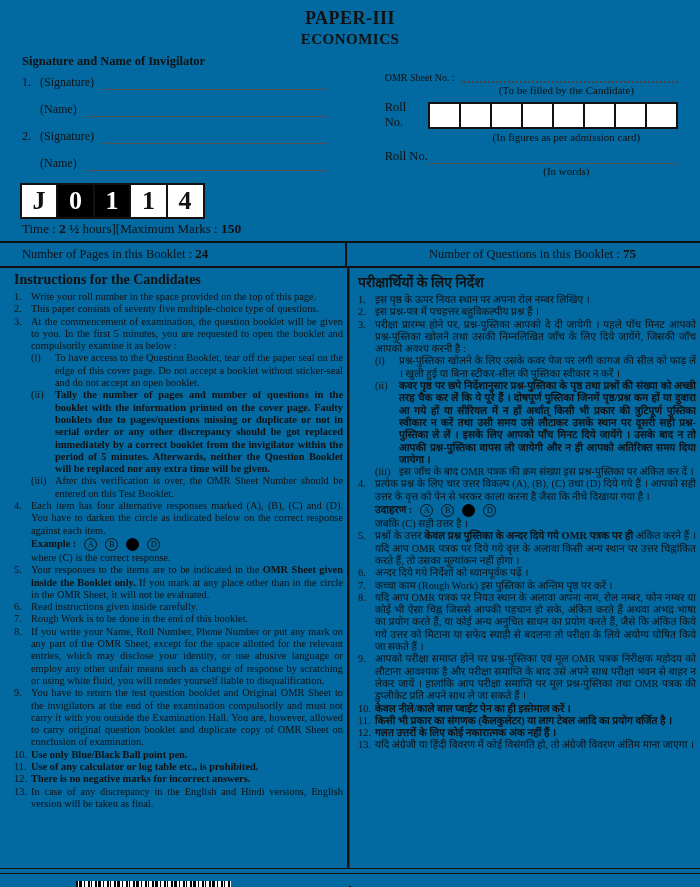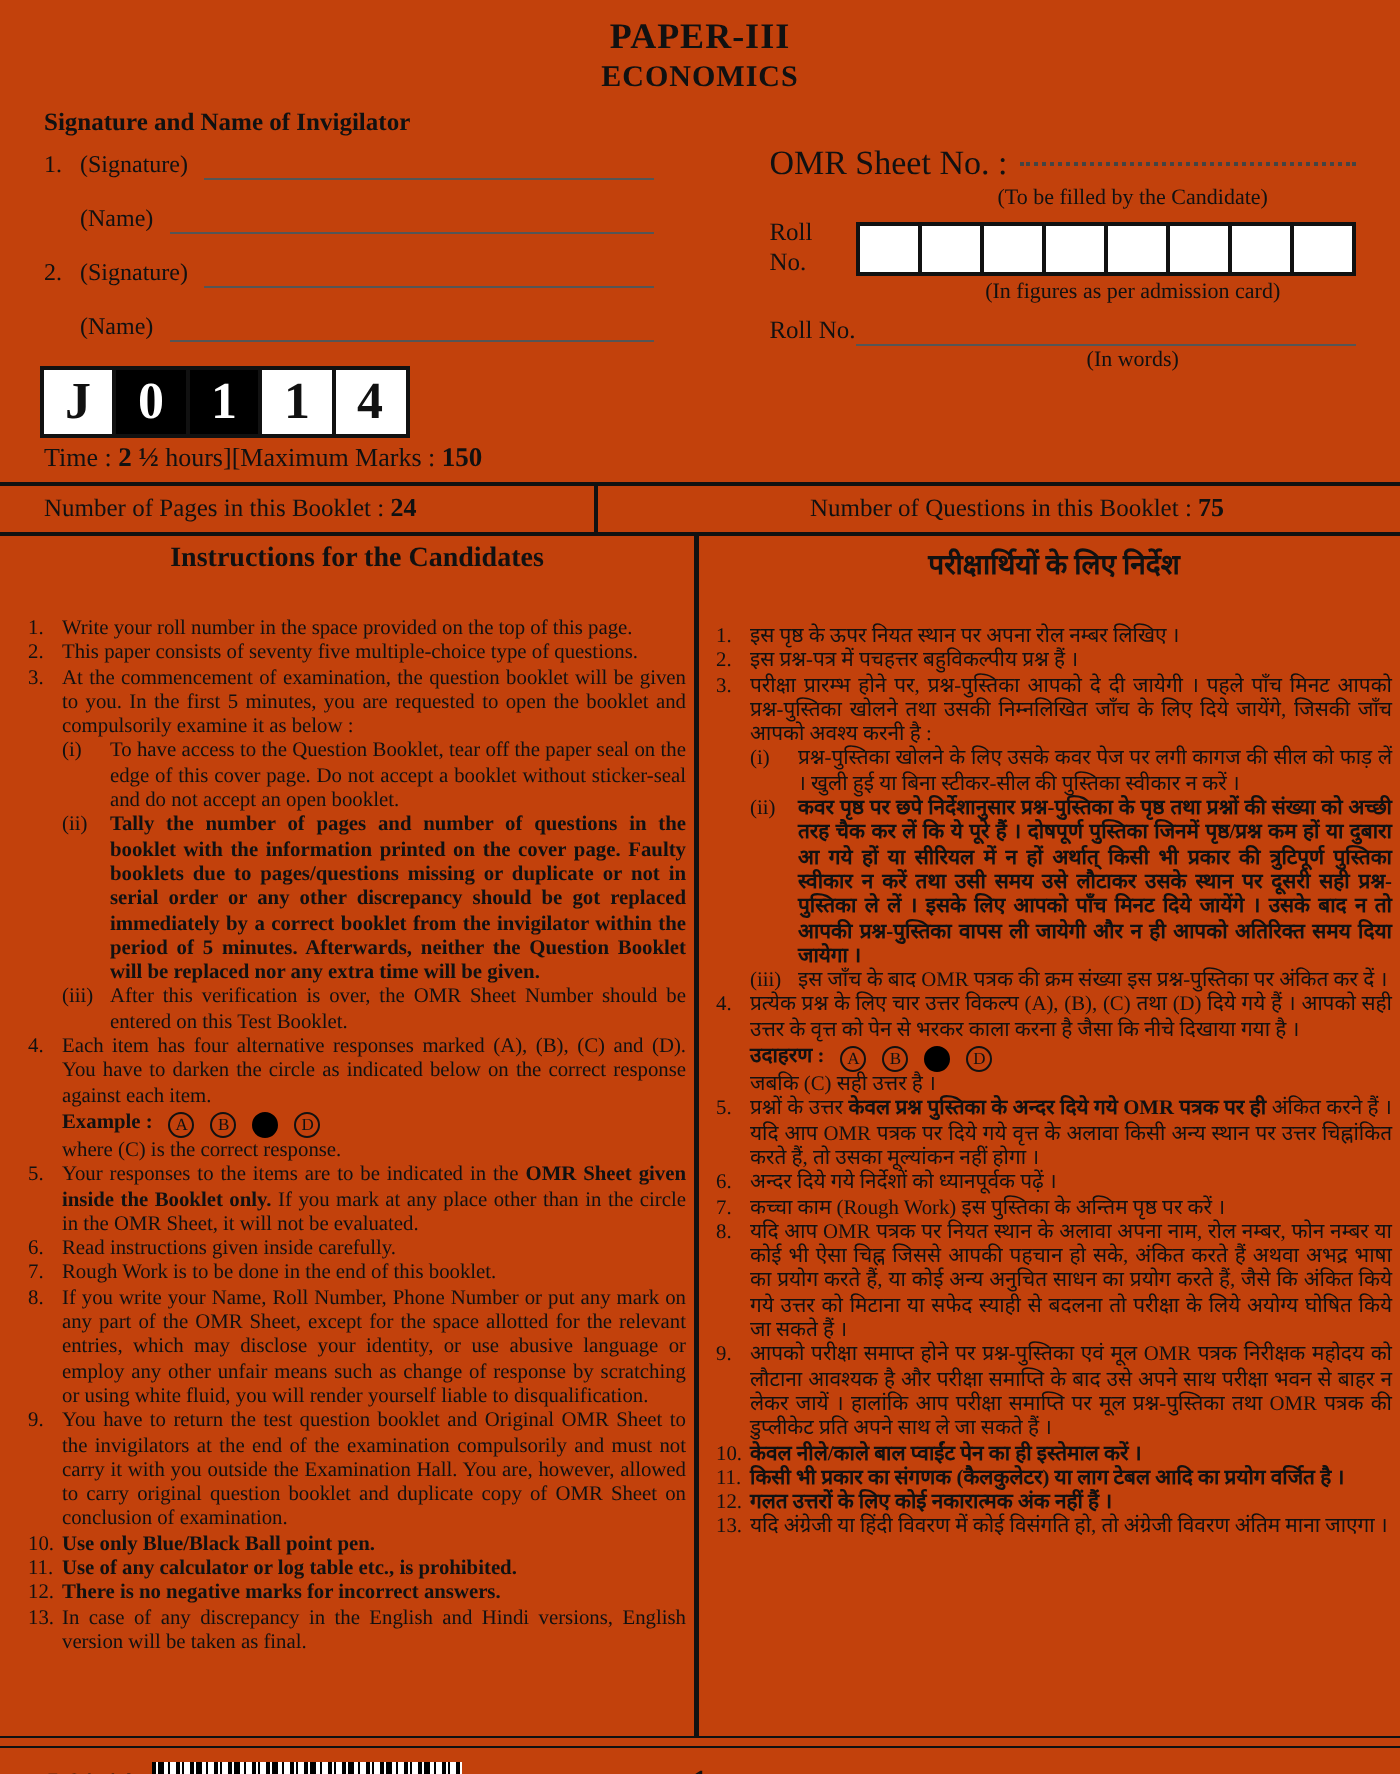--- a/index.html
+++ b/index.html
@@ -1,35 +1,35 @@
 <!DOCTYPE html>
 <html><head>
 <meta charset="utf-8">
 <style>
   * { box-sizing: border-box; margin: 0; padding: 0; }
   body { background: #e8e8e8; font-family: "Liberation Serif", "DejaVu Serif", serif; color: #111; }
-  .page { position: relative; width: 700px; height: 887px; background: #c2410c; margin: 0 auto; overflow: hidden; }
+  .page { position: relative; width: 700px; height: 887px; background: #0369a1; margin: 0 auto; overflow: hidden; }
 
   
   .titles { text-align: center; padding-top: 8px; }
   .paper-title { font-size: 18px; font-weight: bold; letter-spacing: .5px; }
   .subject-title { font-size: 15px; font-weight: bold; margin-top: 2px; letter-spacing: .5px; }
 
   
   .top { display: flex; padding: 6px 22px 0 22px; gap: 44px; }
   .top-left { width: 52%; padding-right: 14px; }
   .top-right { width: 48%; padding-top: 18px; }
   .invig-heading { font-size: 12.5px; font-weight: bold; margin-bottom: 6px; }
   .sig-row { display: flex; align-items: flex-end; font-size: 12px; margin-bottom: 12px; }
   .sig-row .n { width: 18px; flex: none; }
   .sig-row .lbl { flex: none; padding-right: 8px; }
   .uline { flex: 1; border-bottom: 1.5px solid #555; height: 12px; }
   .name-row { padding-left: 18px; }
 
-  .omr-row { display: flex; align-items: flex-start; font-size: 17px; }
+  .omr-row { display: flex; align-items: flex-start; font-size: 10px; }
   .omr-row .lbl { flex: none; padding-right: 6px; }
   .dotline { flex: 1; border-bottom: 2px dotted #444; height: 11px; }
   .small-note { text-align: center; font-size: 11px; margin: 1px 0 4px 70px; }
   .roll-row { display: flex; align-items: center; font-size: 12.5px; margin-top: 2px; }
   .roll-boxes { display: flex; margin-left: 6px; }
   .roll-box { width: 33px; height: 27px; border: 2px solid #111; margin-left: -2px; background: #fff; }
   .rollw-row { display: flex; align-items: flex-end; font-size: 12.5px; margin-top: 6px; }
 
   
   .code-strip { display: flex; margin: 6px 0 0 0; }
@@ -38,30 +38,30 @@
                font-size: 26px; font-weight: bold; background: #fff; }
   .code-cell.inv { background: #000; color: #fff; }
 
   
   .time-row { display: flex; justify-content: flex-start; padding: 2px 23px 4px 22px; font-size: 13px; }
   .time-row b { font-size: 13.5px; }
 
   
   .booklet-row { display: flex; border-top: 2.5px solid #111; border-bottom: 2.5px solid #111; font-size: 12.5px; }
   .booklet-cell { padding: 3px 0 4px 0; }
-  .booklet-cell.left { width: 299px; padding-left: 22px; border-right: 2px solid #111; }
+  .booklet-cell.left { width: 347px; padding-left: 22px; border-right: 2px solid #111; }
   .booklet-cell.right { flex: 1; text-align: center; padding-left: 18px; }
   .booklet-cell b { font-size: 13px; }
 
   
   .columns { display: flex; height: 600px; overflow: hidden; }
   .col { padding: 2px 4px 0 10px; }
   .col.en { width: 347px; padding-left: 14px; }
   .col.hi { flex: 1; border-left: 1.5px solid #111; box-shadow: inset 5px 0 0 -3.5px #111; }
-  .col-header { text-align: center; font-weight: bold; font-size: 14px; margin: 2px 0 21px 0; }
+  .col-header { font-weight: bold; font-size: 14px; margin: 2px 0 3px 0; }
   .ins-item { display: flex; font-size: 10.4px; line-height: 12.3px; }
   .ins-item > .num { min-width: 17px; flex: none; padding-right: 2px; }
   .ins-item > .txt { flex: 1; text-align: justify; }
   .ins-sub { display: flex; }
   .ins-sub > .num { min-width: 24px; flex: none; }
   .ins-sub > .txt { flex: 1; text-align: justify; }
   .example { display: flex; align-items: center; gap: 8px; margin: 1px 0; }
   .circ { width: 13px; height: 13px; border: 1.2px solid #111; border-radius: 50%; flex: none;
           display: inline-flex; align-items: center; justify-content: center; font-size: 8.5px; line-height: 1; }
   .circ.fill { background: #000; border-color: #000; }

